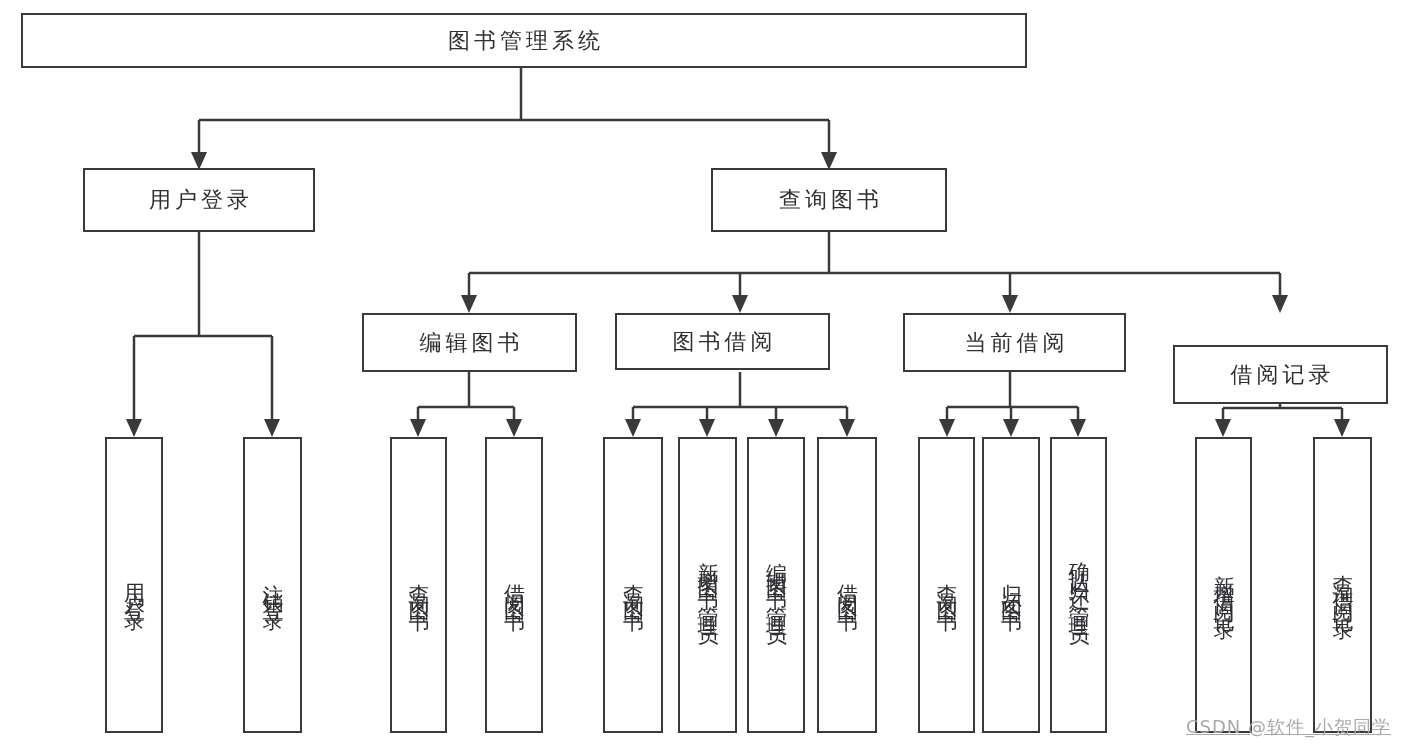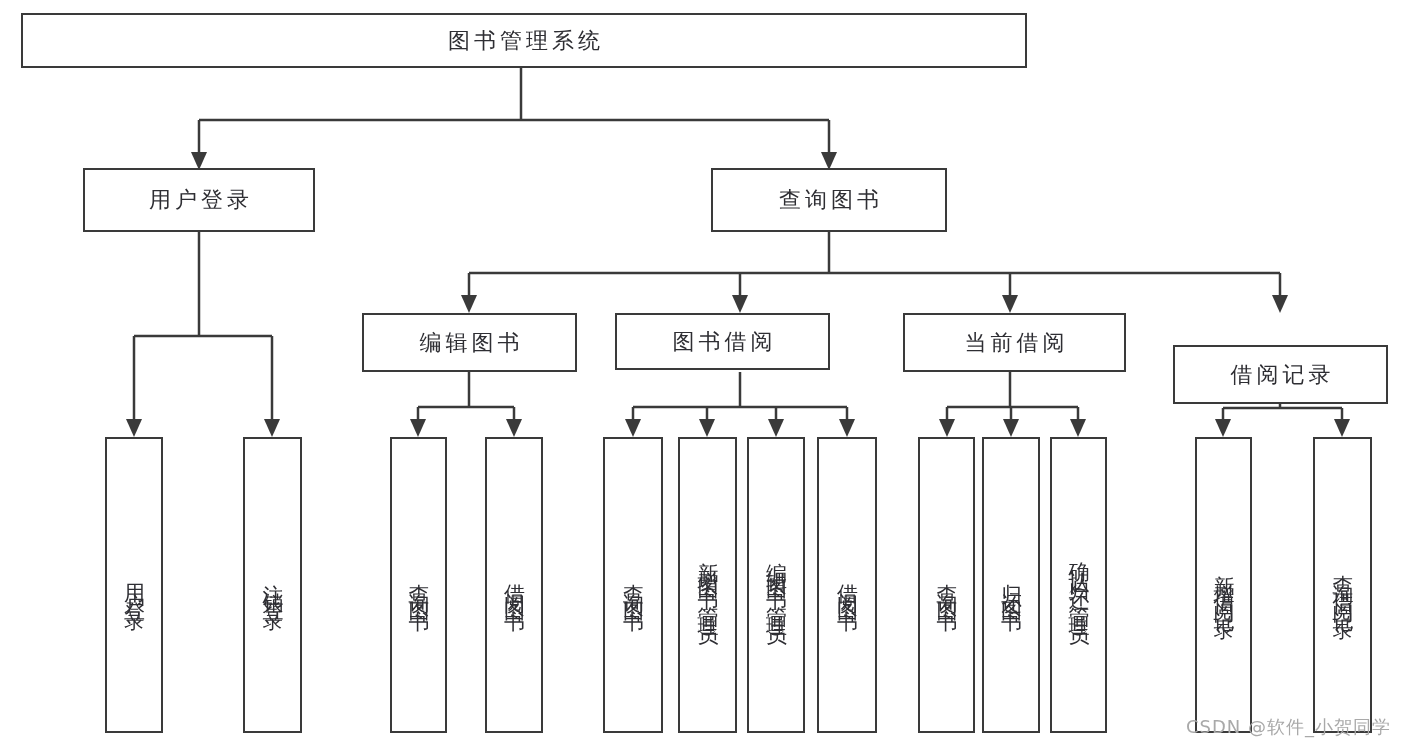--- a/index.html
+++ b/index.html
@@ -36,20 +36,21 @@
     white-space:nowrap;
   }
   .watermark{
     position:absolute;
     left:1186px;top:715px;
     font-size:18px;
     color:#a9a9a9;
     letter-spacing:1px;
     white-space:nowrap;
     z-index:2;
+    text-decoration:underline;
   }
 </style>
 </head>
 <body>
 
 <div id="canvas">
 
   <svg id="connectors" width="1405" height="747" viewBox="0 0 1405 747">
     <g stroke="#3a3a3a" stroke-width="2.5" fill="none">
 

